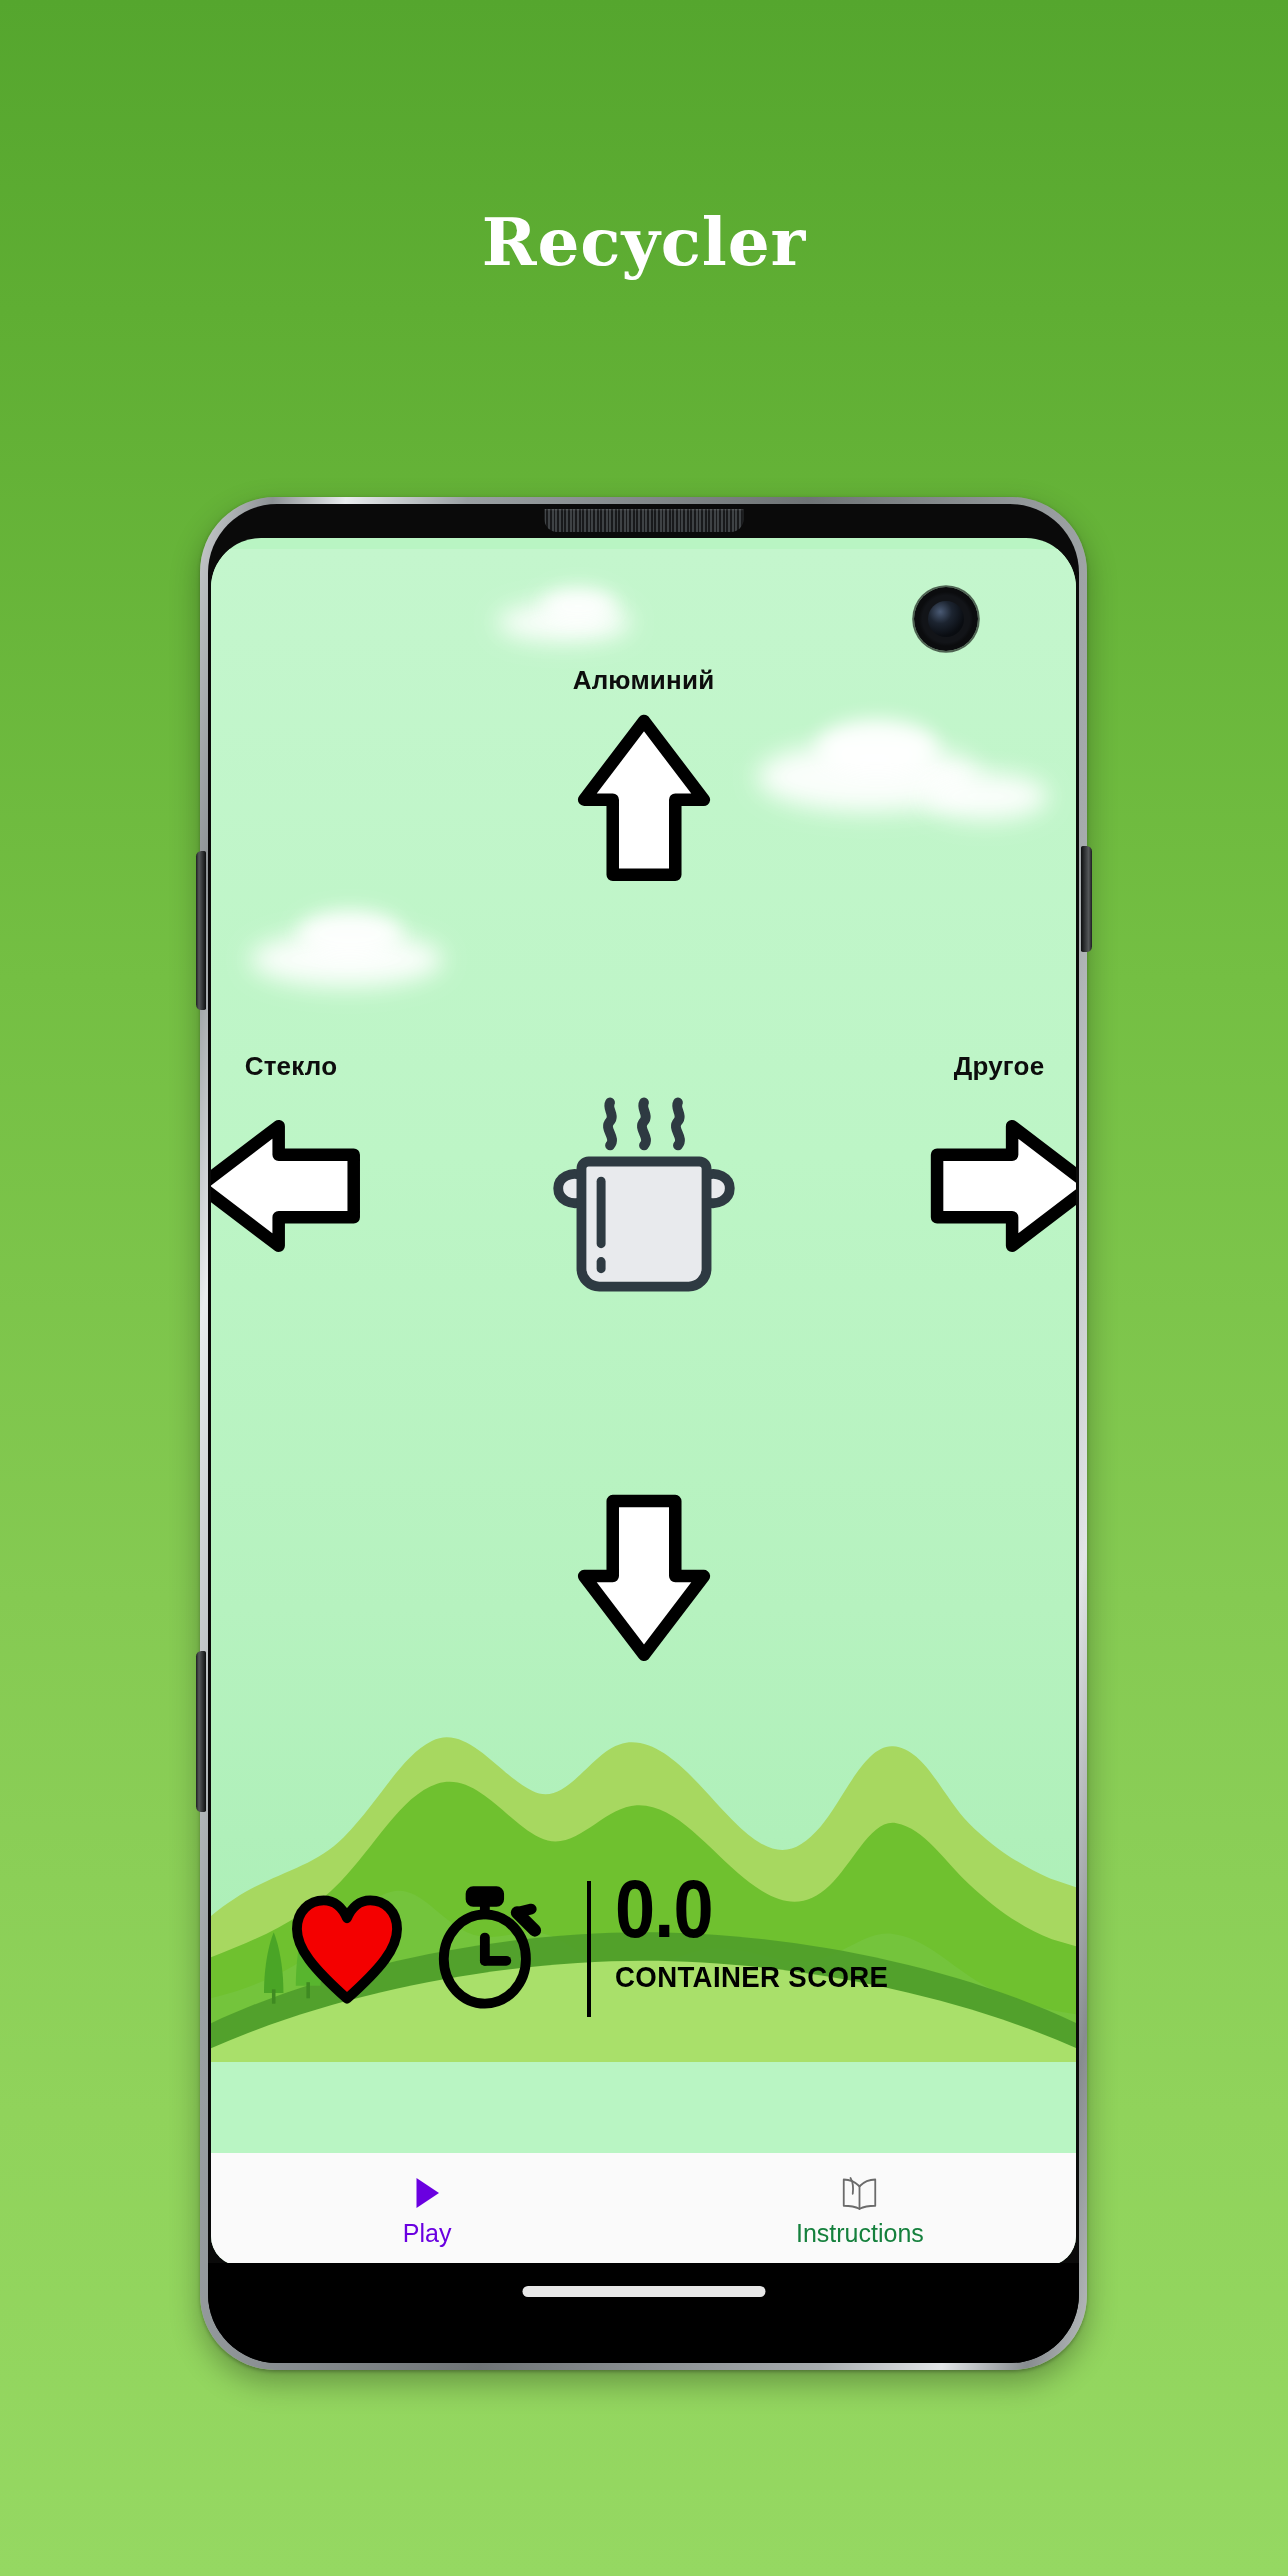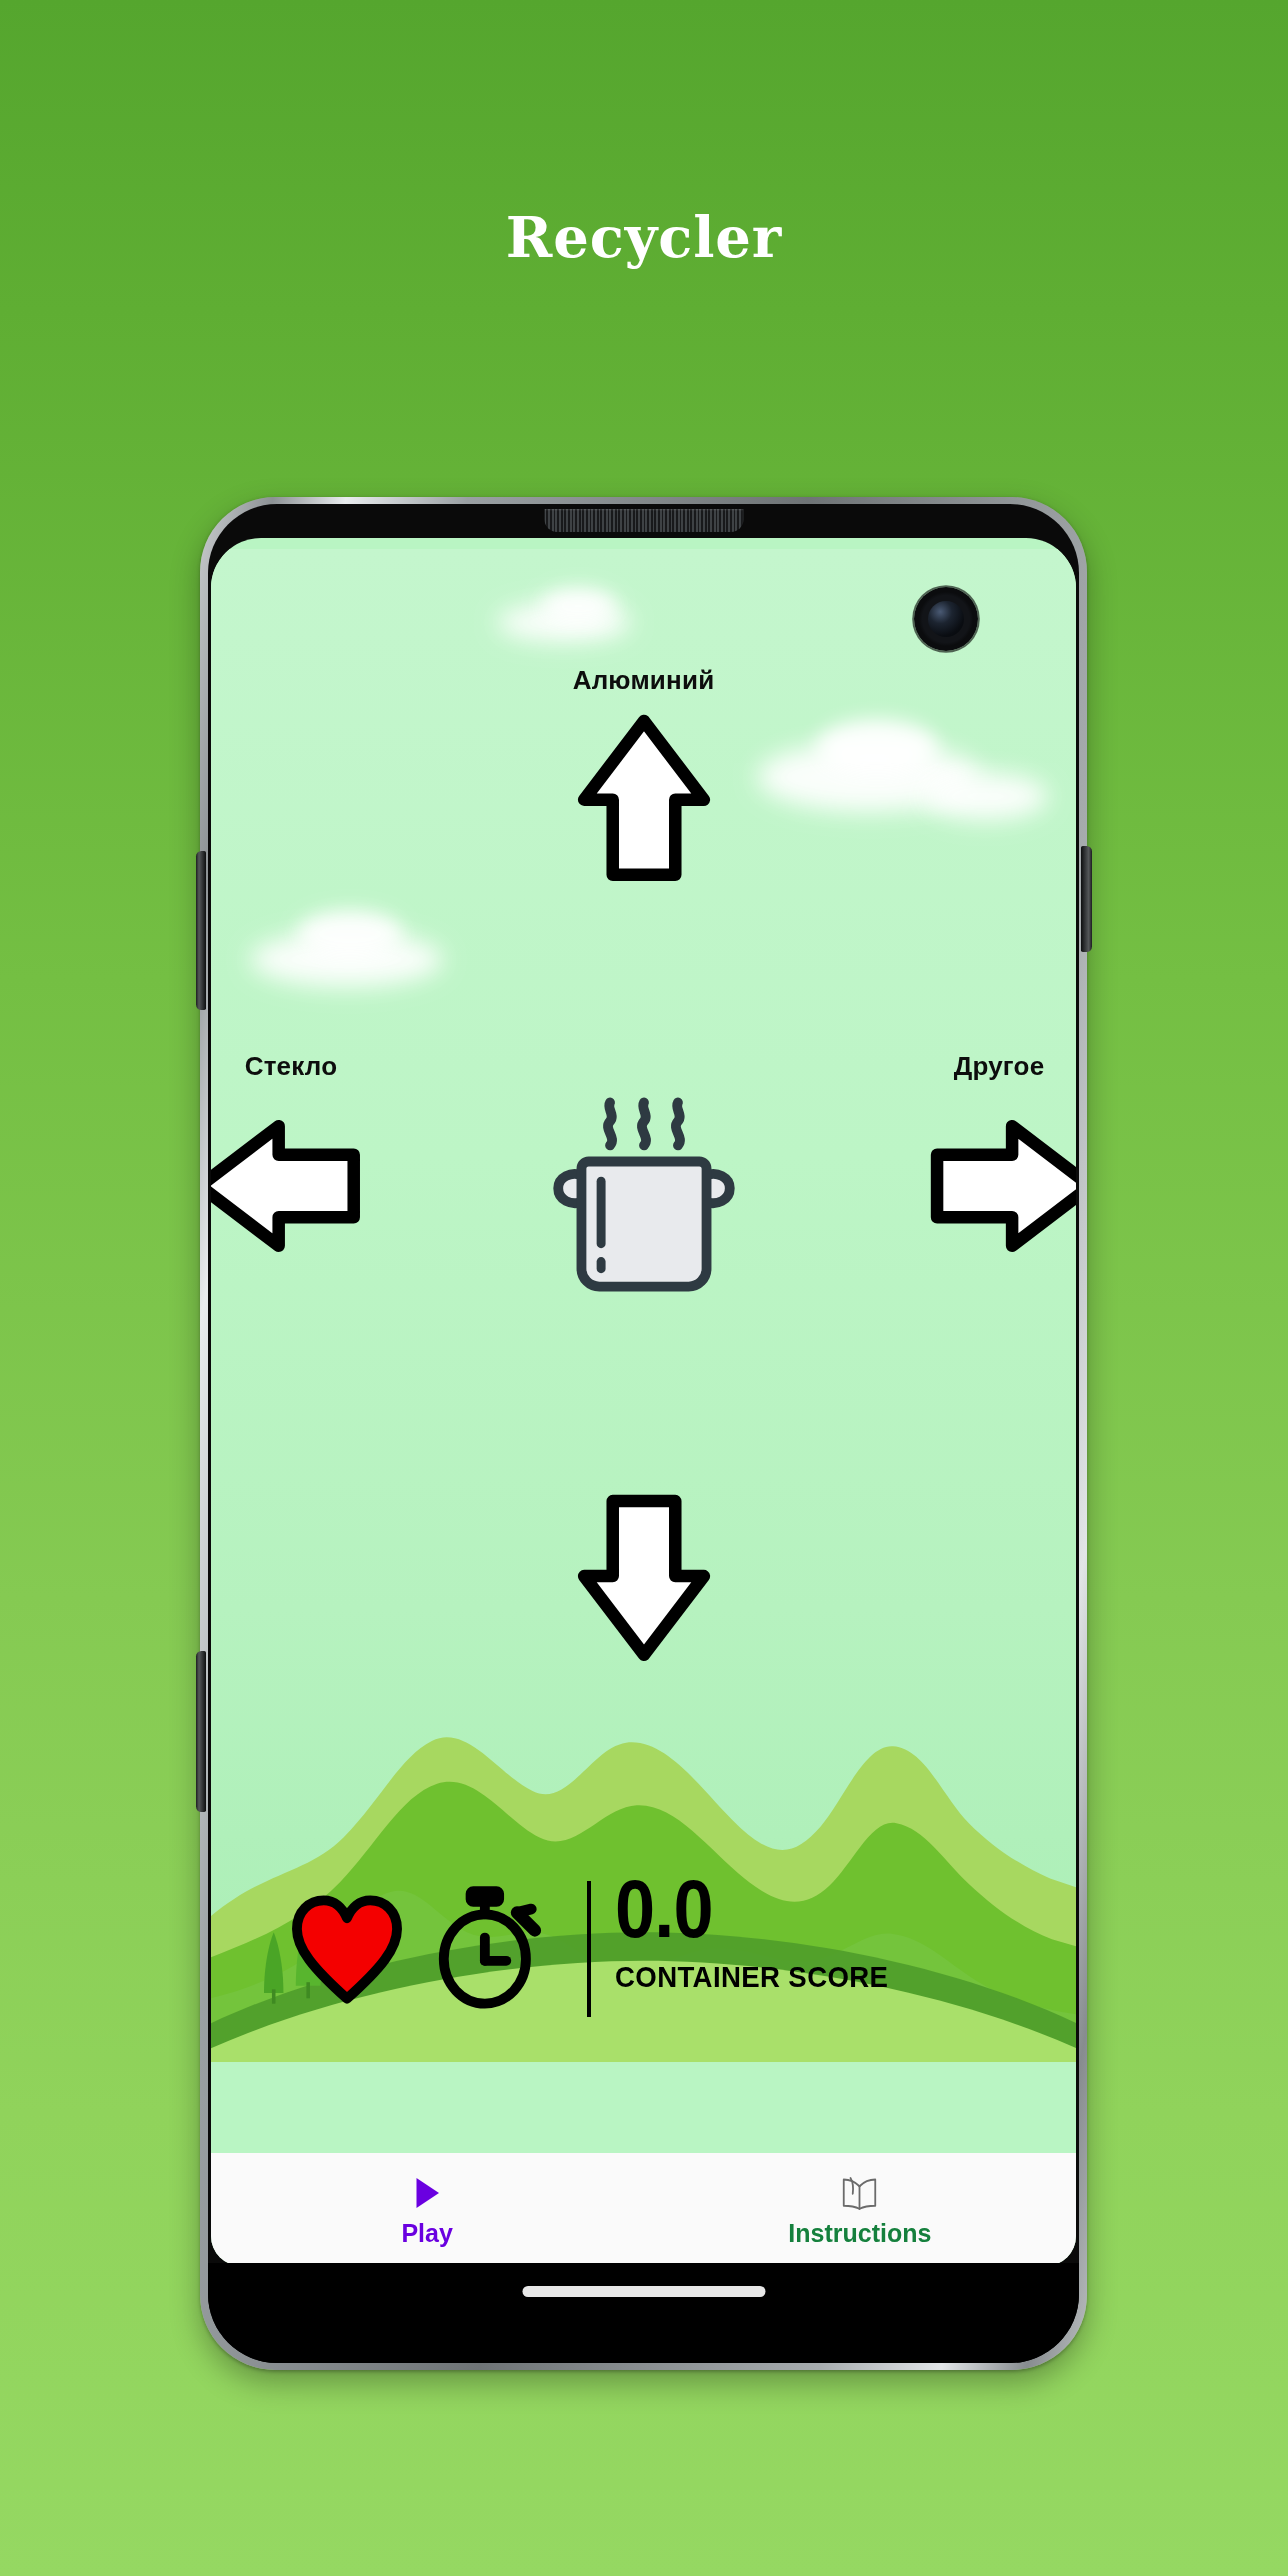--- a/index.html
+++ b/index.html
@@ -8,21 +8,21 @@
     font-family:"Liberation Sans", sans-serif;
     background:linear-gradient(180deg,#55a62e 0%, #5fae33 12%, #74bf43 38%, #85ca52 62%, #90d35b 82%, #95d862 100%);
   }
 
   
   #app-title{
     position:absolute; top:209px; left:0; width:1288px;
     text-align:center;
     font-family:"DejaVu Serif", serif;
     font-weight:700;
-    font-size:56px;
+    font-size:66px;
     letter-spacing:0.9px;
     color:#ffffff;
     line-height:1;
   }
 
   
   #phone{
     position:absolute; left:200px; top:497px;
     width:887px; height:1873px;
     border-radius:75px;
@@ -144,21 +144,21 @@
   
   #bottom-nav{
     position:absolute; left:0; right:0; bottom:0; height:113px;
     background:#fafafa;
     display:flex;
   }
   .nav-item{
     flex:1; display:flex; flex-direction:column; align-items:center; justify-content:center;
     gap:7.2px; cursor:pointer;
   }
-  .nav-label{ font-size:25px; line-height:1;font-weight:bold; }
+  .nav-label{ font-size:25px; line-height:1; }
   #nav-play .nav-label{ color:#6a00e0; }
   #nav-instructions .nav-label{ color:#15803d; }
   .nav-icon{ height:41px; display:flex; align-items:center; justify-content:center; }
 
   
   #phone-bottom{
     position:absolute; left:0; right:0; bottom:0; height:100px; background:#000;
   }
   #home-indicator{
     position:absolute; left:50%; transform:translateX(-50%); top:23px;

